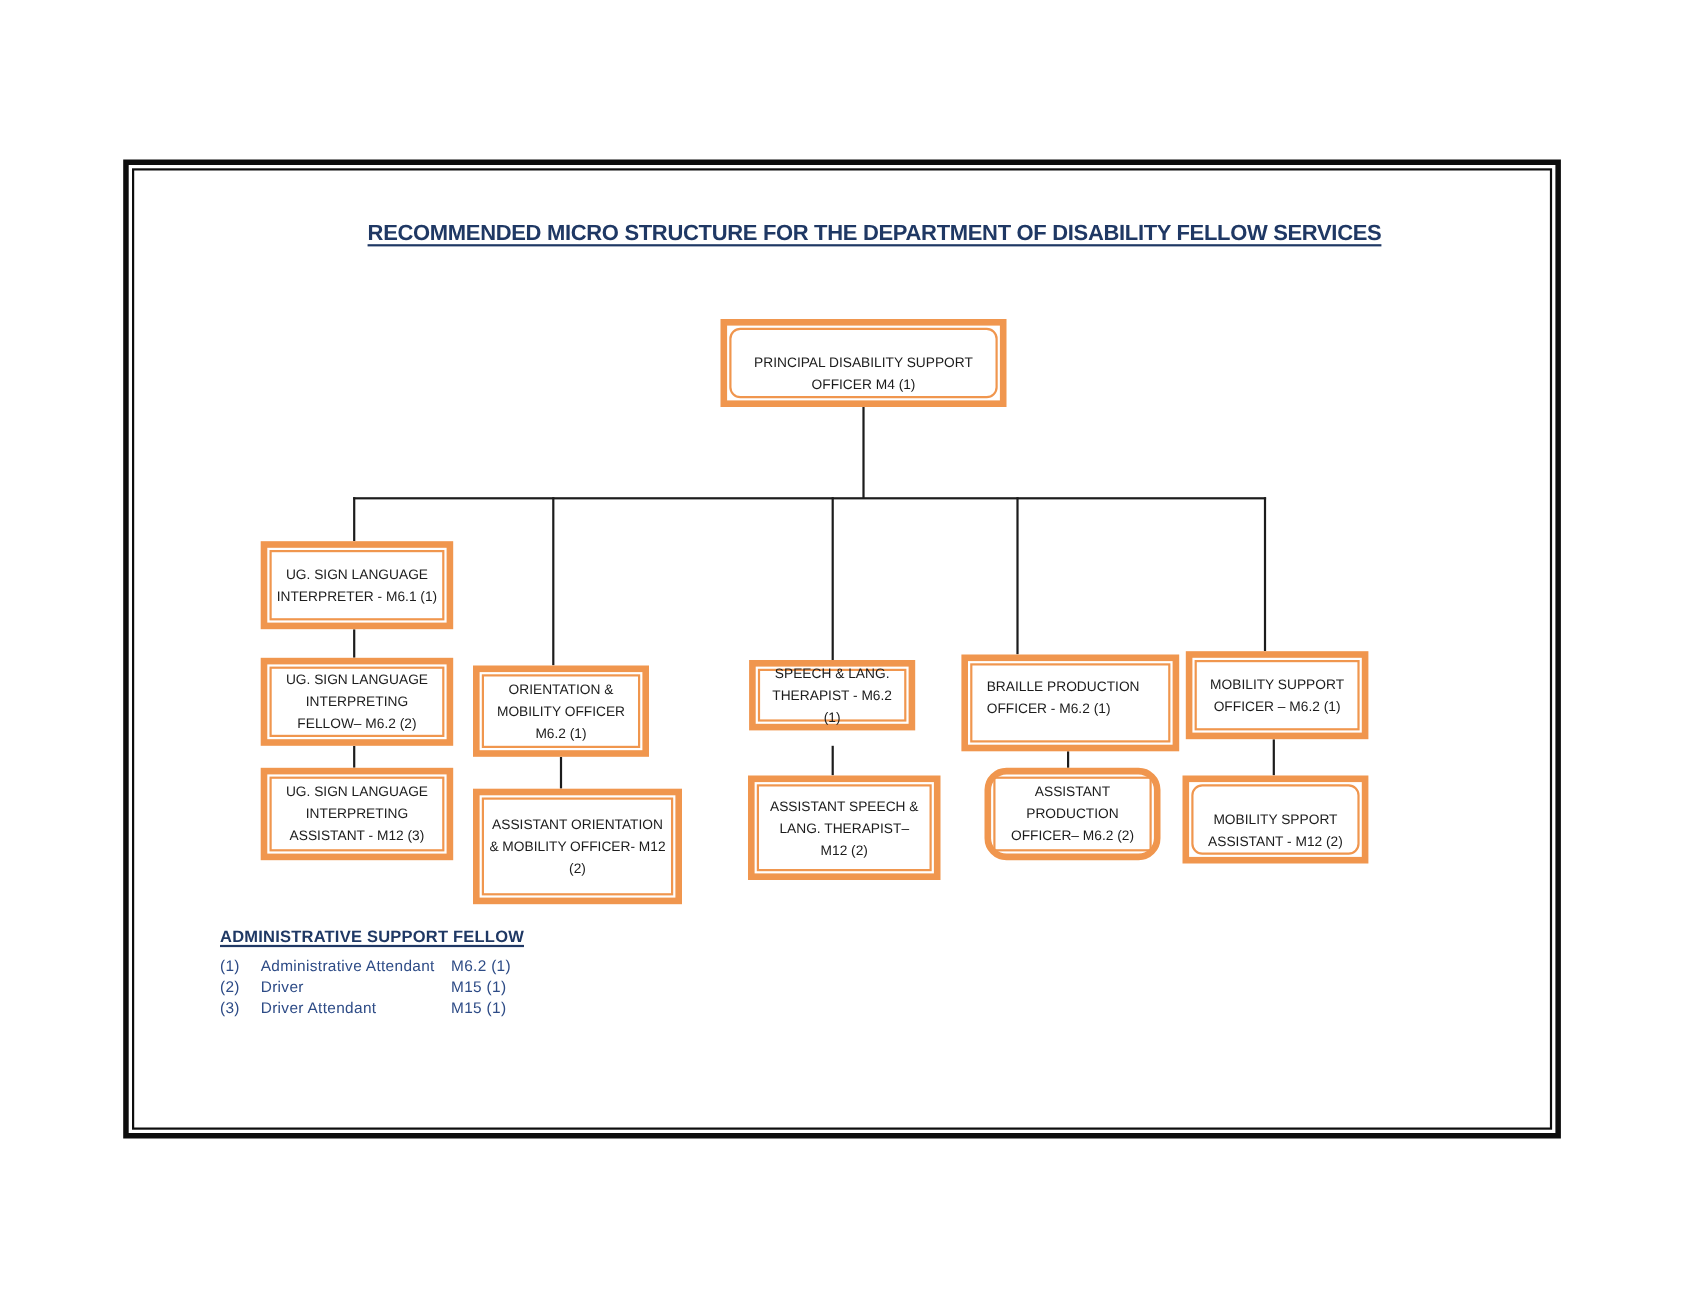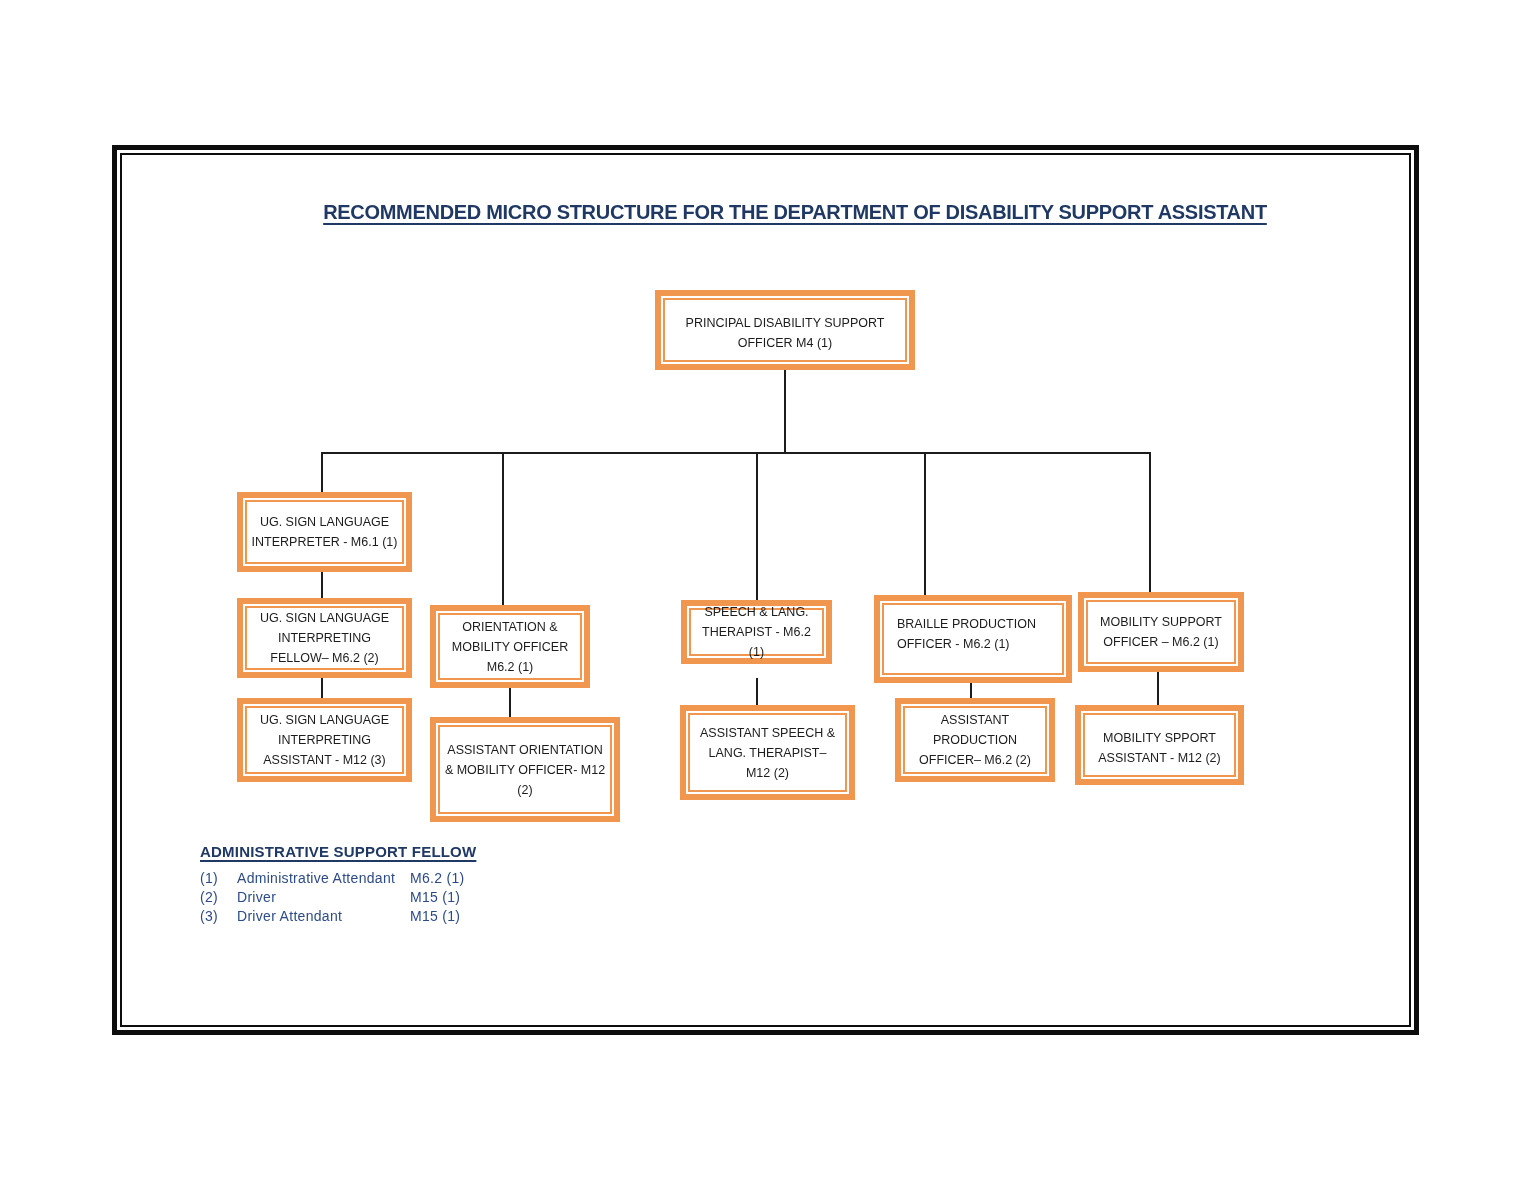--- a/index.html
+++ b/index.html
@@ -18,21 +18,21 @@
          text-decoration:underline;text-decoration-thickness:2px;text-underline-offset:4px;}
 
   
   .line{position:absolute;background:#1c1c1c;}
 
   
   .obox{position:absolute;box-sizing:border-box;border:6px solid #F0964E;background:#fff;}
   .obox-inner{position:absolute;inset:2px;border:2px solid #F0964E;
               display:flex;align-items:center;justify-content:center;text-align:center;}
   .obox-text{font-size:12.5px;line-height:20px;color:#1c1c1c;}
-  .obox.v-top .obox-inner{align-items:center;padding-top:5px;}
+  .obox.v-top .obox-inner{align-items:flex-end;padding-top:5px;border-radius:10px;}
   .obox.left-align .obox-inner{align-items:flex-start;justify-content:flex-start;
                                text-align:left;padding:9px 0 0 13px;}
 
   
   .admin{position:absolute;left:200px;top:843px;width:330px;color:#2D4B86;}
   .admin-heading{font-size:15px;font-weight:bold;color:#1F3864;letter-spacing:0.2px;
                  text-decoration:underline;text-decoration-thickness:2px;text-underline-offset:3px;
                  margin-bottom:9px;}
   .admin-row{display:flex;font-size:14px;line-height:19px;letter-spacing:0.3px;}
   .admin-row .num{width:37px;flex:none;}
@@ -41,21 +41,21 @@
 </style>
 </head>
 <body>
 
 <div class="canvas">
 
   <div class="frame">
     <div class="frame-inner"></div>
   </div>
 
-  <h1 class="title">RECOMMENDED MICRO STRUCTURE FOR THE DEPARTMENT OF DISABILITY SUPPORT ASSISTANT</h1>
+  <h1 class="title">RECOMMENDED MICRO STRUCTURE FOR THE DEPARTMENT OF DISABILITY FELLOW SERVICES</h1>
 
   <div class="line" style="left:784px;top:370px;width:2px;height:83px;"></div>
   <div class="line" style="left:321px;top:452px;width:830px;height:2px;"></div>
   <div class="line" style="left:321px;top:452px;width:2px;height:40px;"></div>
   <div class="line" style="left:502px;top:452px;width:2px;height:153px;"></div>
   <div class="line" style="left:756px;top:452px;width:2px;height:148px;"></div>
   <div class="line" style="left:924px;top:452px;width:2px;height:143px;"></div>
   <div class="line" style="left:1149px;top:452px;width:2px;height:140px;"></div>
   <div class="line" style="left:321px;top:572px;width:2px;height:26px;"></div>
   <div class="line" style="left:321px;top:678px;width:2px;height:20px;"></div>
@@ -111,21 +111,21 @@
         <div class="obox-text">ASSISTANT SPEECH &amp;<br>LANG. THERAPIST–<br>M12 (2)</div>
       </div>
   </div>
 
   <div class="obox left-align" style="left:862px;top:595px;width:198px;height:88px;margin-left:12px;">
     <div class="obox-inner">
         <div class="obox-text">BRAILLE PRODUCTION<br>OFFICER - M6.2 (1)</div>
       </div>
   </div>
 
-  <div class="obox" style="left:895px;top:698px;width:160px;height:84px;">
+  <div class="obox" style="left:895px;top:698px;width:160px;height:84px;border-radius:20px;">
     <div class="obox-inner">
         <div class="obox-text">ASSISTANT<br>PRODUCTION<br>OFFICER– M6.2 (2)</div>
       </div>
   </div>
 
   <div class="obox" style="left:1078px;top:592px;width:166px;height:80px;">
     <div class="obox-inner">
         <div class="obox-text">MOBILITY SUPPORT<br>OFFICER – M6.2 (1)</div>
       </div>
   </div>

